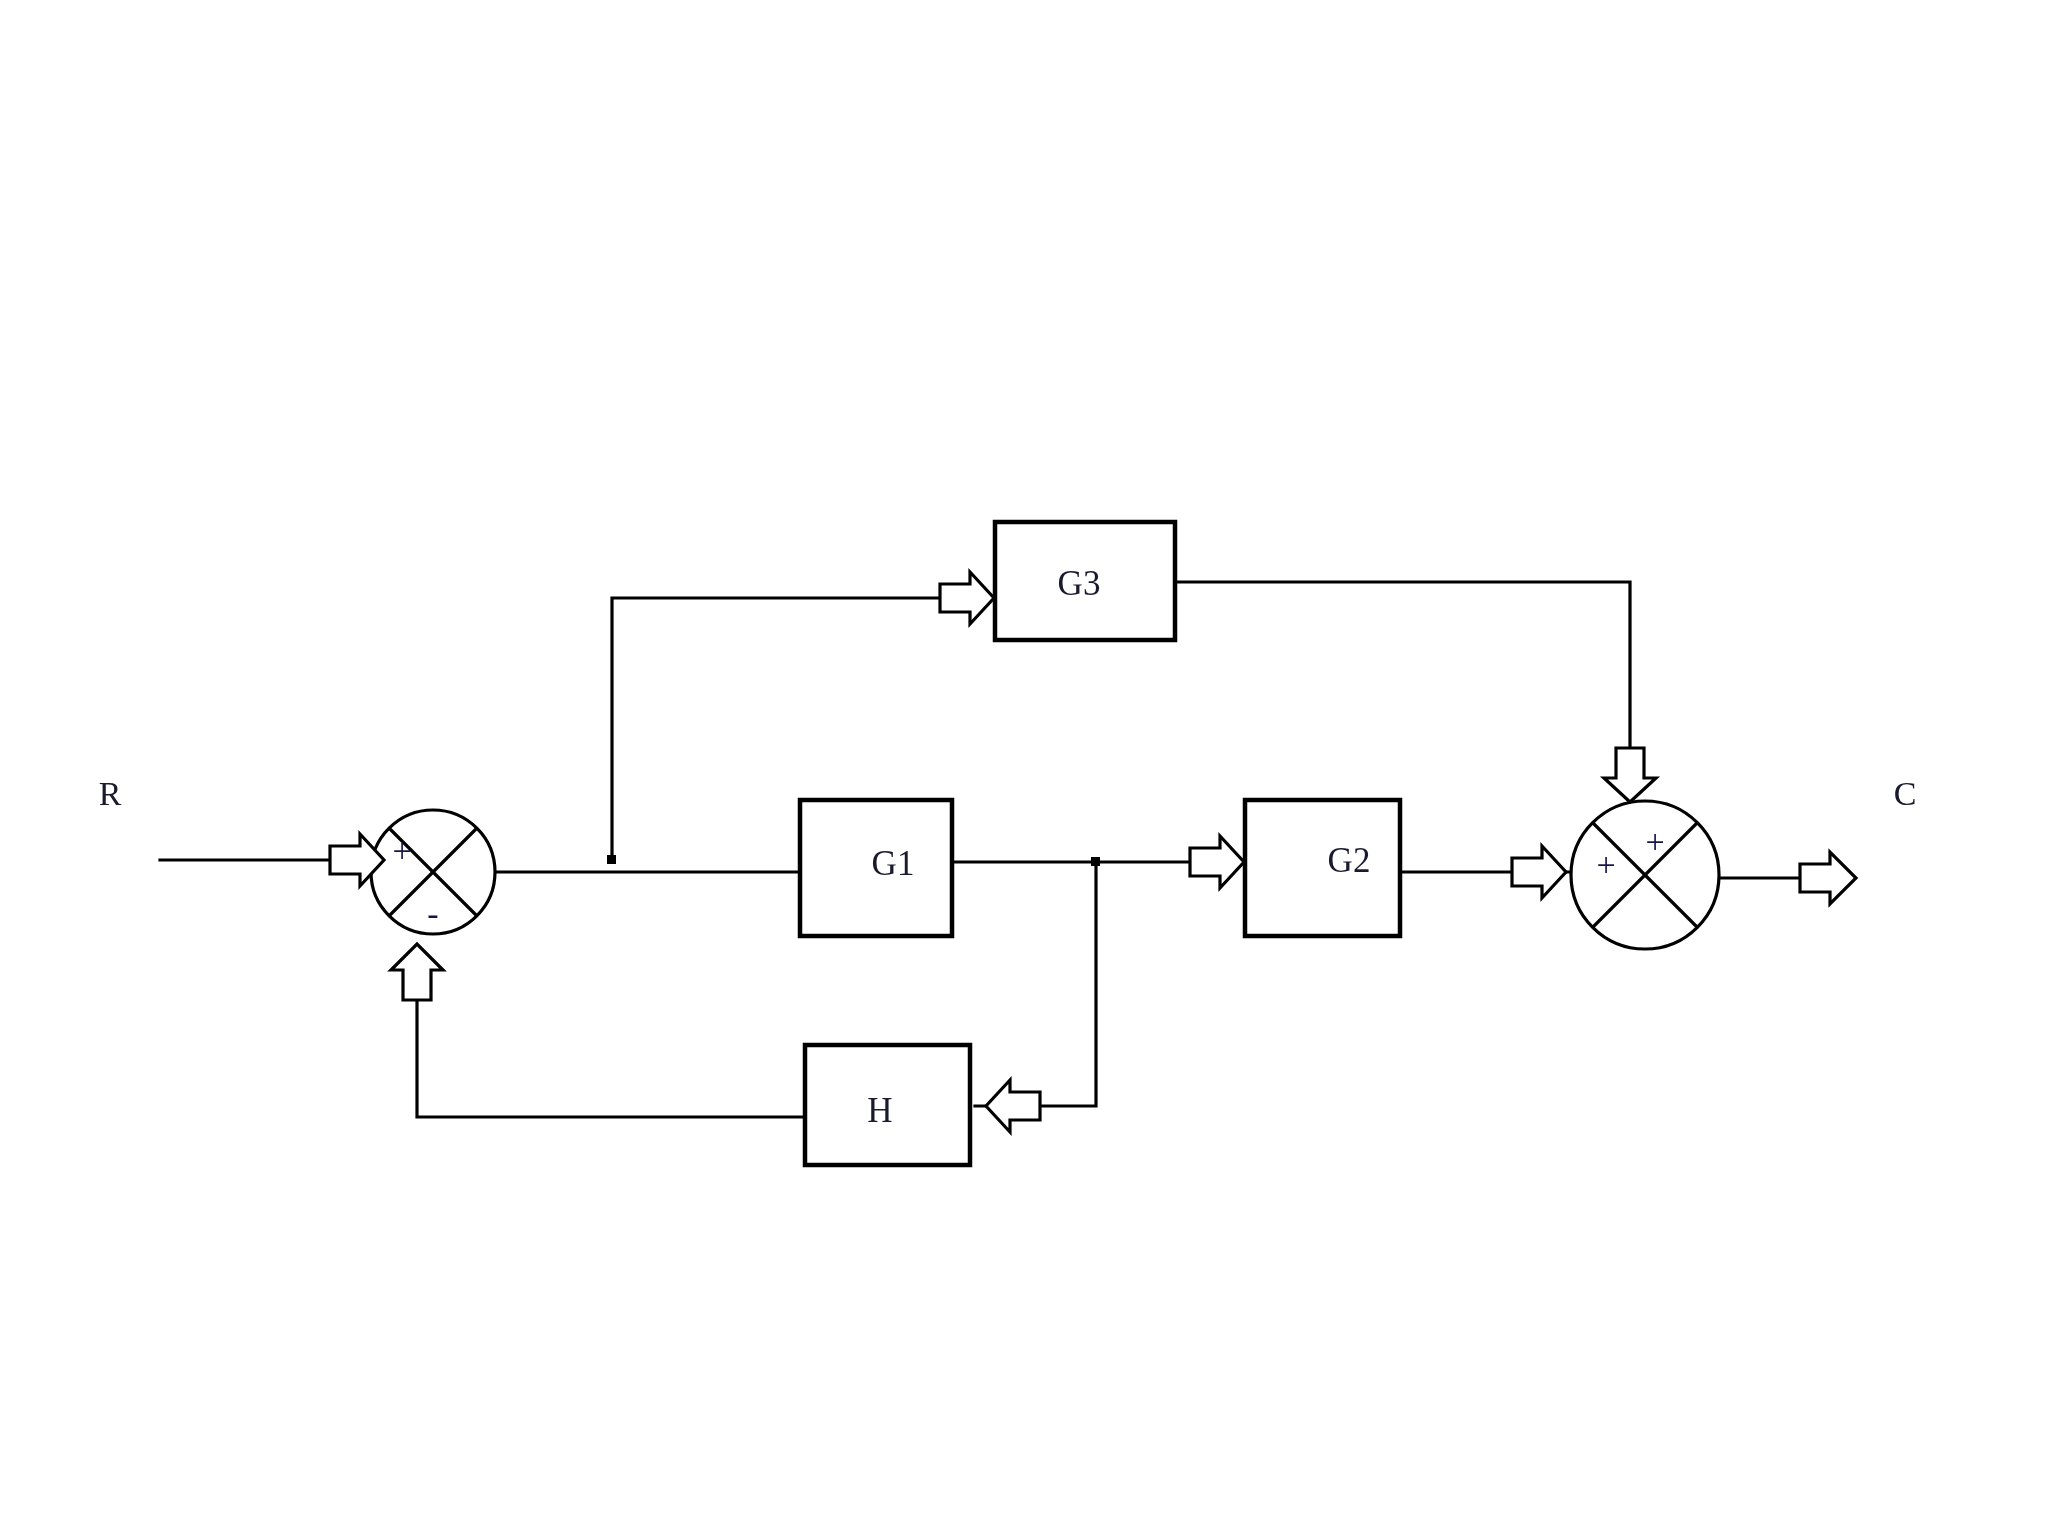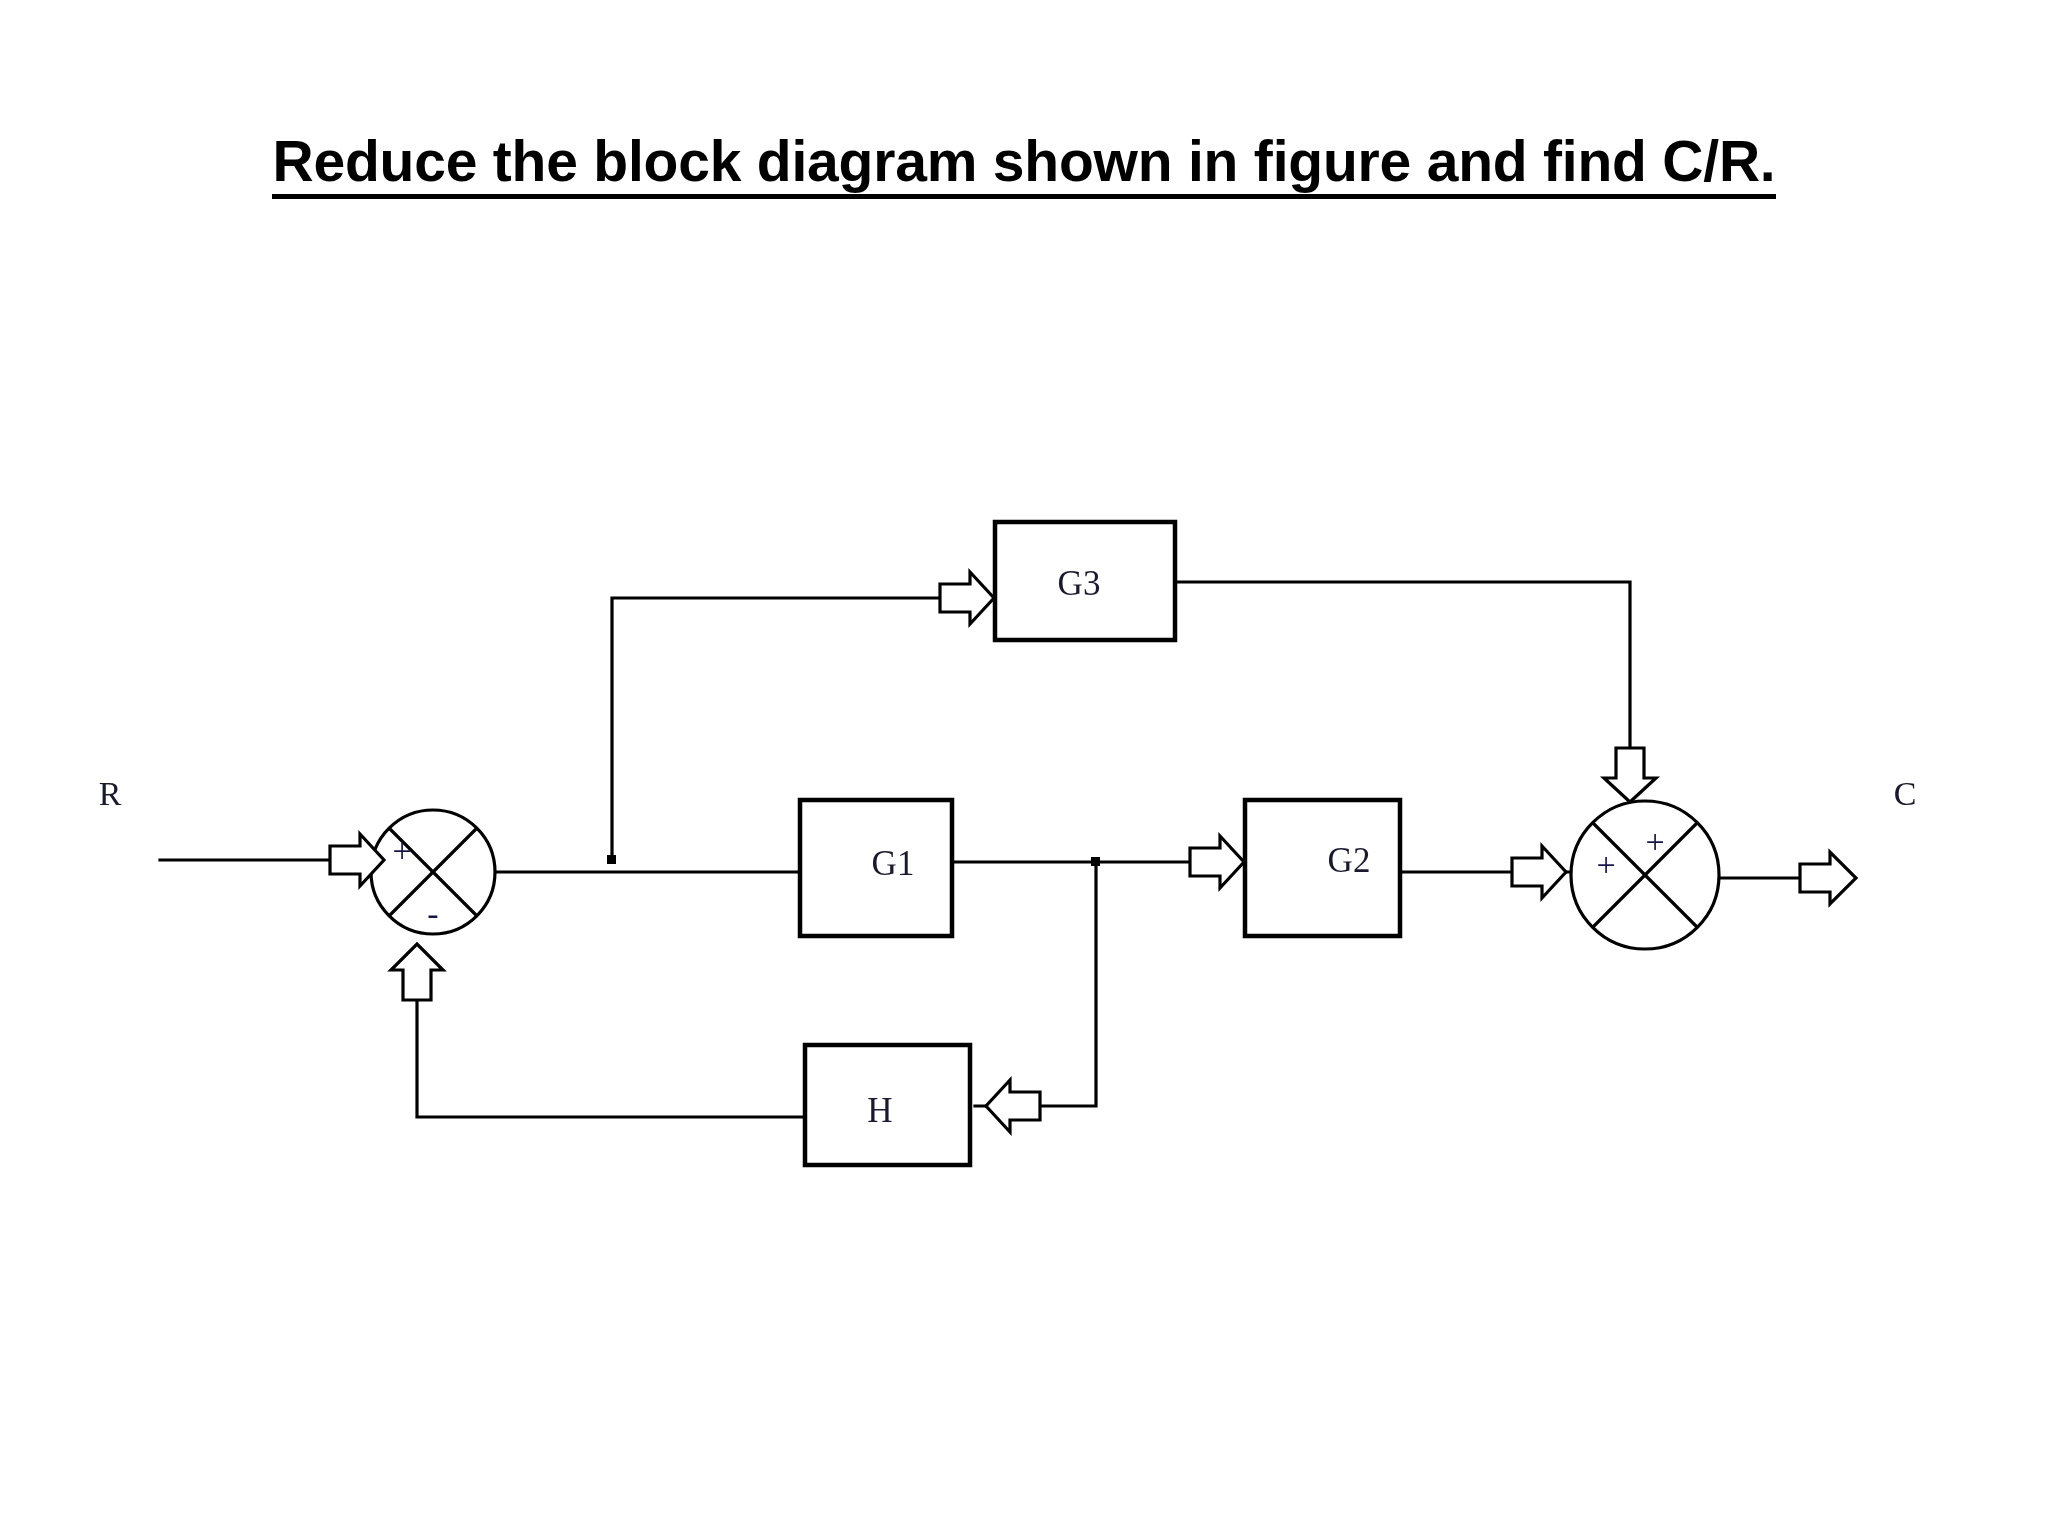--- a/index.html
+++ b/index.html
@@ -84,23 +84,20 @@
     stroke-width: 3.2;
     fill: #ffffff;
     stroke-linejoin: miter;
   }
 </style>
 </head>
 <body>
 
 <div id="page">
 
-  <div id="slide-title">
-    <span class="title-text">Reduce the block diagram shown in figure and find C/R.</span>
-  </div>
 
   <svg id="diagram-canvas" viewBox="0 0 2048 1536">
 
     <path class="wire" d="M 160 860 L 330 860"></path>
 
     <path class="wire" d="M 495 872 L 800 872"></path>
 
     <path class="wire" d="M 612 860 L 612 598 L 1000 598"></path>
 
     <path class="wire" d="M 1175 582 L 1630 582 L 1630 784"></path>

